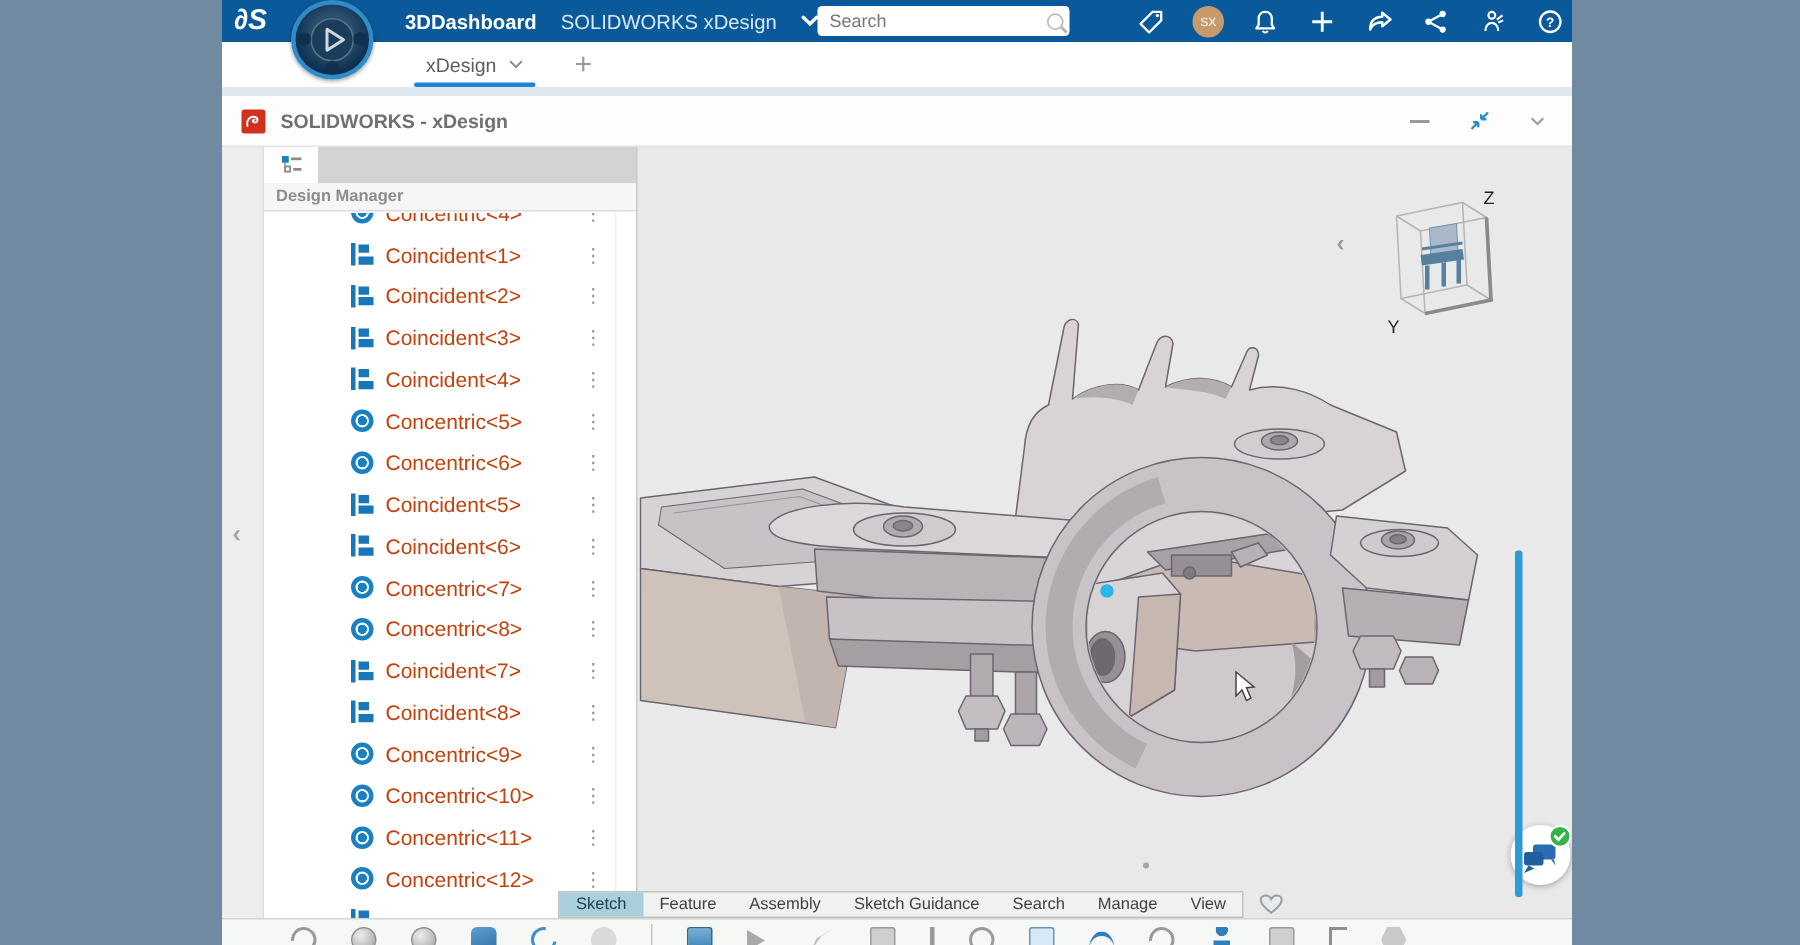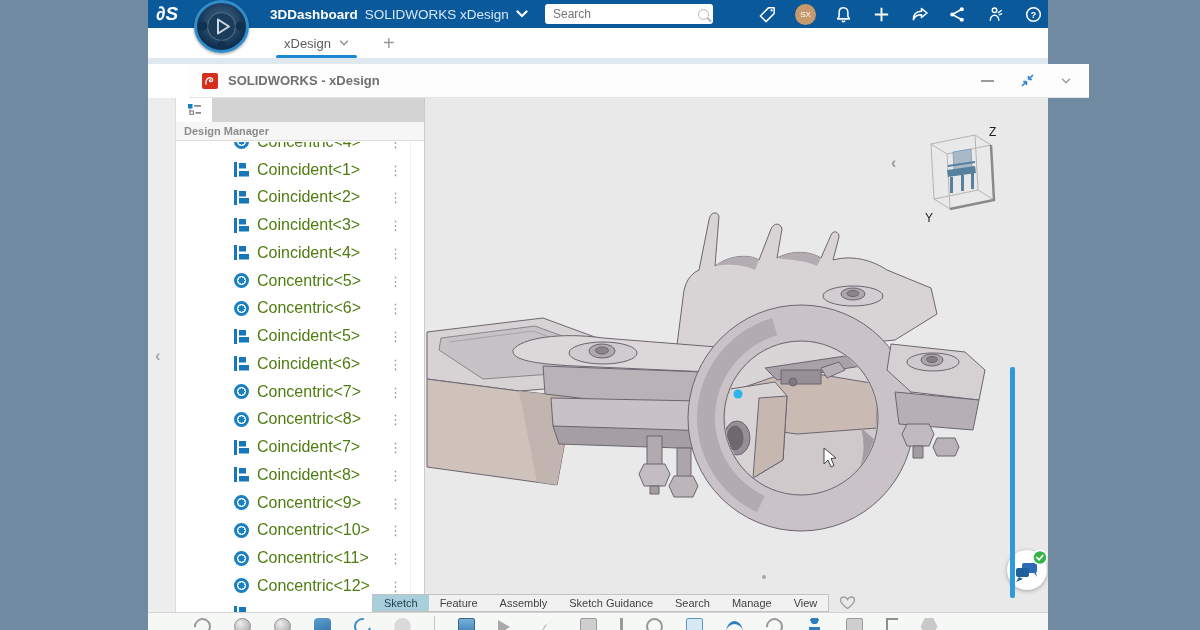--- a/index.html
+++ b/index.html
@@ -7,21 +7,21 @@
   body { background:#6f8aa1; font-family:"Liberation Sans", sans-serif; position:relative; }
   .content { position:absolute; left:148px; top:0; width:900px; height:630px; background:#fff; }
 
   
   .topbar { position:absolute; left:0; top:0; width:900px; height:28px; background:#0a5a9b; display:flex; align-items:center; z-index:4; }
   .ds-logo { position:absolute; left:8px; top:2px; width:36px; height:24px; color:#fff; font-style:italic; font-weight:bold; font-size:19px; line-height:24px; }
   .compass { position:absolute; left:46px; top:0; width:55px; height:53px; border-radius:50%;
              background:radial-gradient(circle at 50% 42%, #2c4f6e 0 36%, #0d2f50 70%, #123a5e 100%);
              border:3px solid #2f8cc9; z-index:6; box-shadow:0 1px 3px rgba(0,0,0,.4); }
   .compass svg { position:absolute; left:0; top:0; }
-  .brand-wrap { position:absolute; left:122px; top:0; height:28px; display:flex; align-items:center; gap:7px; }
+  .brand-wrap { position:absolute; left:122px; top:0; height:28px; display:flex; align-items:center; gap:16px; }
   .brand { color:#fff; font-weight:bold; font-size:13.5px; }
   .appname { color:#d7e8f5; font-size:13.5px; }
   .caret-w { display:inline-block; }
   .searchbox { position:absolute; left:397px; top:4px; width:168px; height:20px; background:#fff; border-radius:3px; display:flex; align-items:center; padding:0 4px 0 8px; }
   .searchbox input { flex:1; border:none; outline:none; font-size:12px; color:#444; width:120px; font-family:"Liberation Sans",sans-serif; }
   .mag { width:11px; height:11px; border:1.5px solid #b5b5b5; border-radius:50%; position:relative; flex:none; }
   .mag::after { content:""; position:absolute; width:5px; height:1.5px; background:#b5b5b5; transform:rotate(45deg); left:8px; top:9px; }
   .top-icons { position:absolute; right:4px; top:0; height:28px; display:flex; align-items:center; gap:17px; }
   .tbi { width:21px; height:21px; display:flex; align-items:center; justify-content:center; }
   .avatar { width:21px; height:21px; border-radius:50%; background:#c69a6d; color:#fff; font-size:8px; font-weight:normal; display:flex; align-items:center; justify-content:center; }
@@ -30,21 +30,21 @@
   .tabrow { position:absolute; left:0; top:28px; width:900px; height:30px; background:#fff; display:flex; align-items:center; }
   .ctabs { display:flex; margin-left:130px; height:100%; }
   .ctab { position:relative; display:flex; align-items:center; gap:8px; color:#5c5c5c; font-size:13px; padding:0 6px; }
   .ctab .chev-g { display:none; }
   .ctab.has-caret .chev-g { display:inline-block; }
   .ctab.active::after { content:""; position:absolute; left:-2px; right:-2px; bottom:0; height:3px; background:#1b87d3; border-radius:2px; }
   .addtab { color:#9a9a9a; font-size:20px; margin-left:28px; line-height:20px; }
   .appgap { position:absolute; left:0; top:58px; width:900px; height:6px; background:#dfe8ee; }
 
   
-  .appbar { position:absolute; left:0; top:64px; width:900px; height:34px; background:#fdfdfd; border-bottom:1px solid #e4e4e4; display:flex; align-items:center;margin-left:41px; }
+  .appbar { position:absolute; left:0; top:64px; width:900px; height:34px; background:#fdfdfd; border-bottom:1px solid #e4e4e4; display:flex; align-items:center; }
   .sw-ico { width:16px; height:16px; margin-left:13px; border-radius:2px; background:#d3311e; flex:none; }
   .app-title { margin-left:10px; font-size:13px; font-weight:bold; color:#707070; }
   .win-ctrls { position:absolute; right:18px; display:flex; align-items:center; gap:26px; }
   .minim { width:13px; height:2px; background:#9a9a9a; }
 
   
   .main { position:absolute; left:0; top:98px; width:900px; height:514px; }
   .strip { position:absolute; left:0; top:0; width:28px; height:514px; background:#ededee; border-right:1px solid #dcdcdc; }
   .strip .chev-l { position:absolute; left:7px; top:248px; color:#a7a7a7; font-size:17px; font-weight:bold; }
 
@@ -55,21 +55,21 @@
   .plist { position:absolute; left:0; top:44px; right:14px; bottom:0; overflow:hidden; }
   .rows { margin-top:-14px; }
   .tree-row { height:27.75px; display:flex; align-items:center; padding-left:58px; position:relative; }
   .tree-icon { width:15px; height:15px; margin-right:8px; flex:none; }
   .tree-icon.concentric { border:3px solid #1a80c4; border-radius:50%; background:radial-gradient(circle,#1a80c4 0 3px,#fff 3.2px); }
   .tree-icon.coincident { background:
       linear-gradient(#1877b8,#1877b8) 0 0/3px 15px,
       linear-gradient(#1877b8,#1877b8) 5px 1px/7px 5.5px,
       linear-gradient(#1877b8,#1877b8) 5px 8.5px/10px 5.5px;
       background-repeat:no-repeat; }
-  .tree-label { font-size:16px; color:#4d7c0f; white-space:nowrap; }
+  .tree-label { font-size:14px; color:#c2410c; white-space:nowrap; }
   .kebab { position:absolute; right:8px; top:50%; transform:translateY(-50%); color:#909090; font-size:13px; line-height:11px; }
   .ptrack { position:absolute; right:0; top:44px; width:14px; bottom:0; background:#fff; border-left:1px solid #efefef; }
   .pthumb { position:absolute; right:33px; top:269px; width:5px; height:231px; background:#2d9bd8; border-radius:2px; z-index:3; }
 
   .viewport { position:absolute; left:276px; top:0; width:624px; height:514px; background:#e9e9e9; border-left:1px solid #c9c9c9; overflow:hidden; }
   .model-svg { position:absolute; left:0; top:0; }
   .vcube { position:absolute; left:494px; top:24px; }
   .vc-chev { position:absolute; left:466px; top:56px; color:#9a9a9a; font-size:16px; font-weight:bold; }
   .vdot { position:absolute; left:337px; top:477px; width:4px; height:4px; border-radius:50%; background:#a6a6a6; }
   .fab { position:absolute; left:582px; top:452px; width:40px; height:40px; border-radius:50%; background:#fff; box-shadow:0 1px 4px rgba(0,0,0,.3); }

